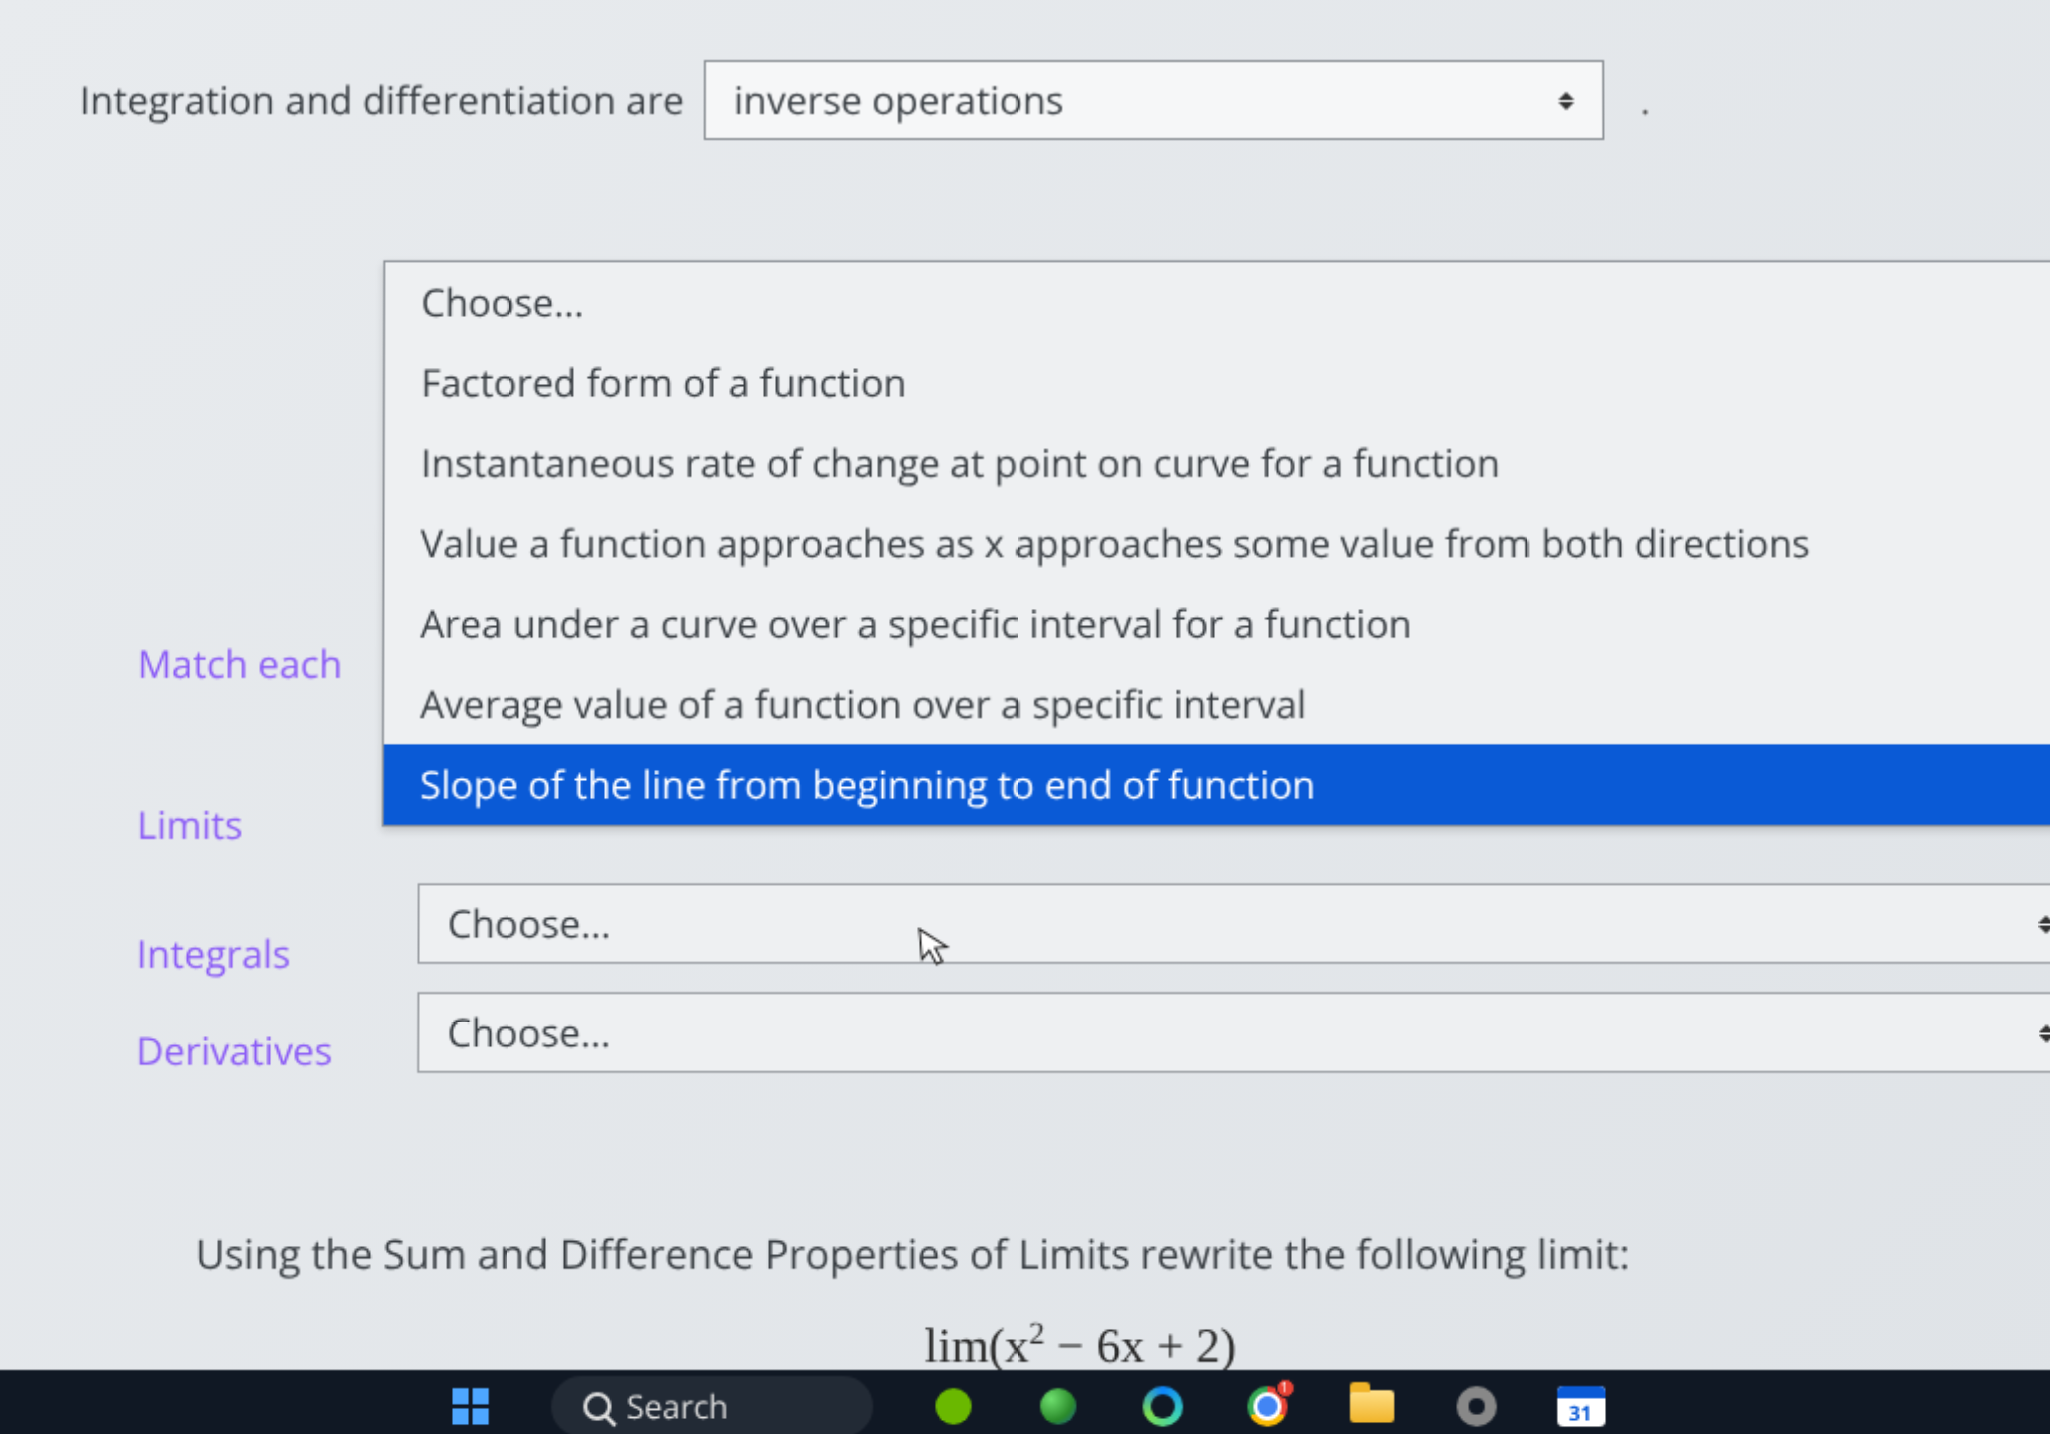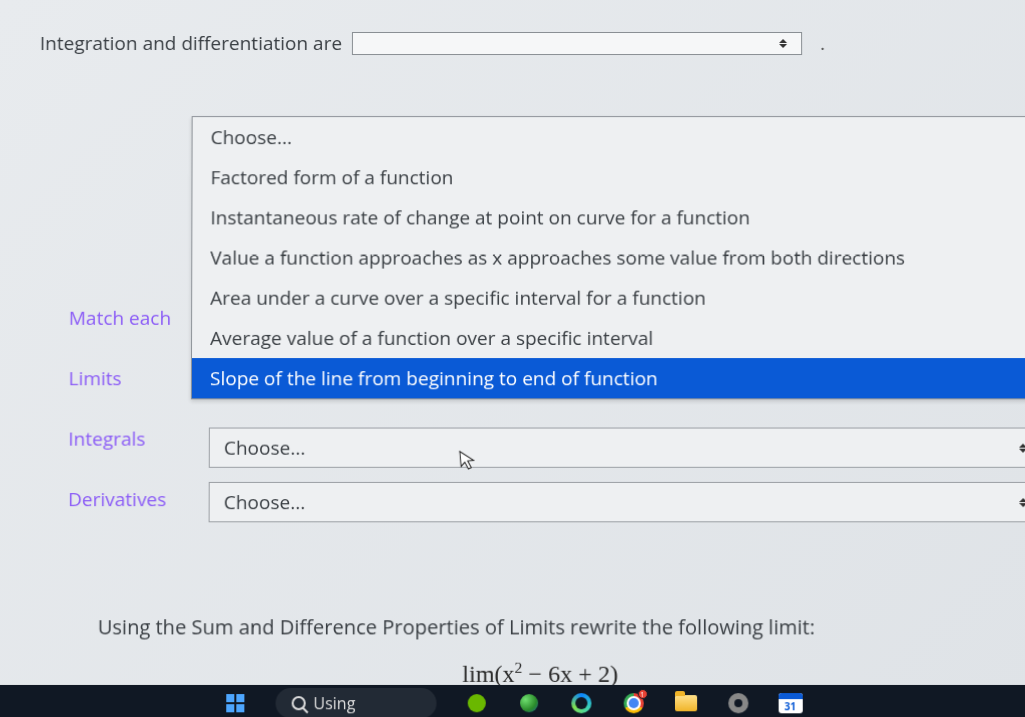--- a/index.html
+++ b/index.html
@@ -59,23 +59,23 @@
       left: 20px;
       display: flex;
       flex-direction: column;
     }
     .match-label {
       color: #8b5cf6;
       font-size: 19px;
       white-space: nowrap;
     }
     .label-matcheach { top: 188px; position:absolute; }
-    .label-limits { top: 248px; position:absolute;text-align:center; }
-    .label-integrals { top: 308px; position:absolute; }
-    .label-derivatives { top: 368px; position:absolute; }
+    .label-limits { top: 268px; position:absolute;text-align:center; }
+    .label-integrals { top: 332px; position:absolute; }
+    .label-derivatives { top: 380px; position:absolute; }
 
     .dropdown-open {
       position: absolute;
       left: 142px;
       top: 0;
       width: 850px;
       border: 1px solid #8f949a;
       background: #eef0f2;
       box-shadow: 0 2px 4px rgba(0,0,0,0.15);
     }
@@ -193,20 +193,21 @@
     .tb-cal::before { content:""; position:absolute; top:0; left:0; right:0; height:6px; background:#0a5ad6; border-radius:3px 3px 0 0; }
   </style>
 </head>
 <body>
 
 <div class="page-content">
 
   <div class="question-row">
     <span>Integration and differentiation are</span>
     <div class="select-box">
+      <span>inverse operations</span>
       <span class="select-caret">
         <span class="caret-up"></span>
           <span class="caret-down"></span>
       </span>
     </div>
     <span class="dot">.</span>
   </div>
 
   <div class="match-block">
 
@@ -264,21 +265,21 @@
   <div class="tb-icon">
     <div class="start-win">
         <span></span>
         <span></span>
         <span></span>
         <span></span>
       </div>
   </div>
   <div class="search-pill">
     <span class="search-icon"></span>
-    <span>Using</span>
+    <span>Search</span>
   </div>
   <div class="tb-icon tb-green">
       <div class="circle"></div>
     </div>
   <div class="tb-icon">
       <div class="tb-globe"></div>
     </div>
   <div class="tb-icon">
       <div class="tb-edge"></div>
     </div>

